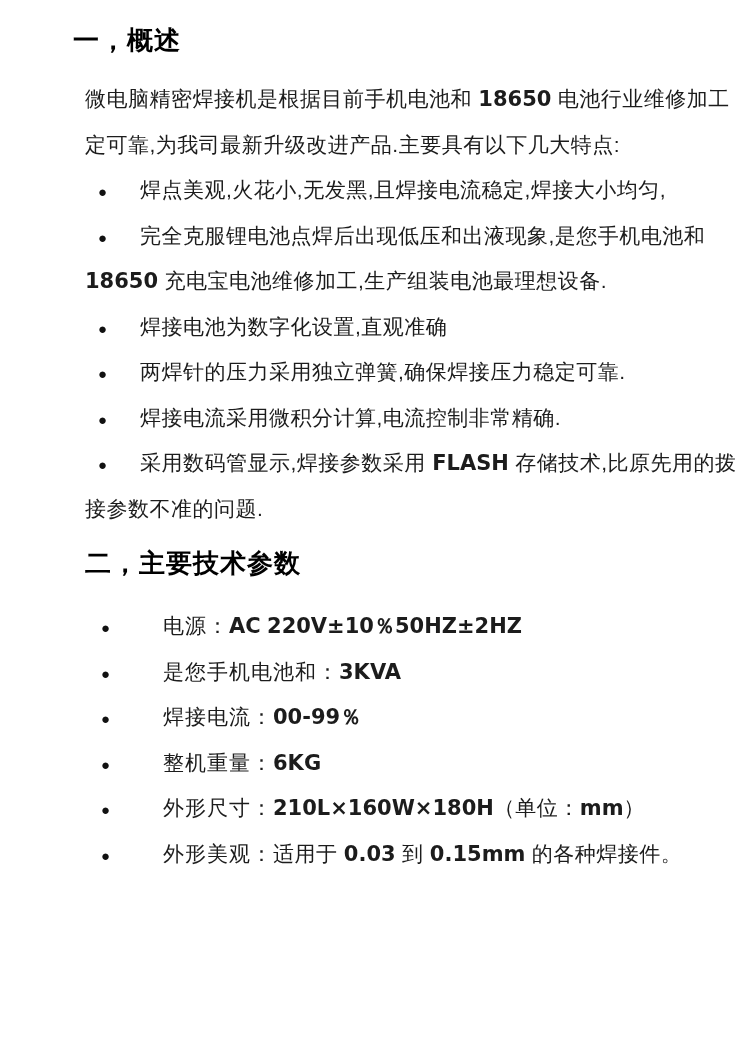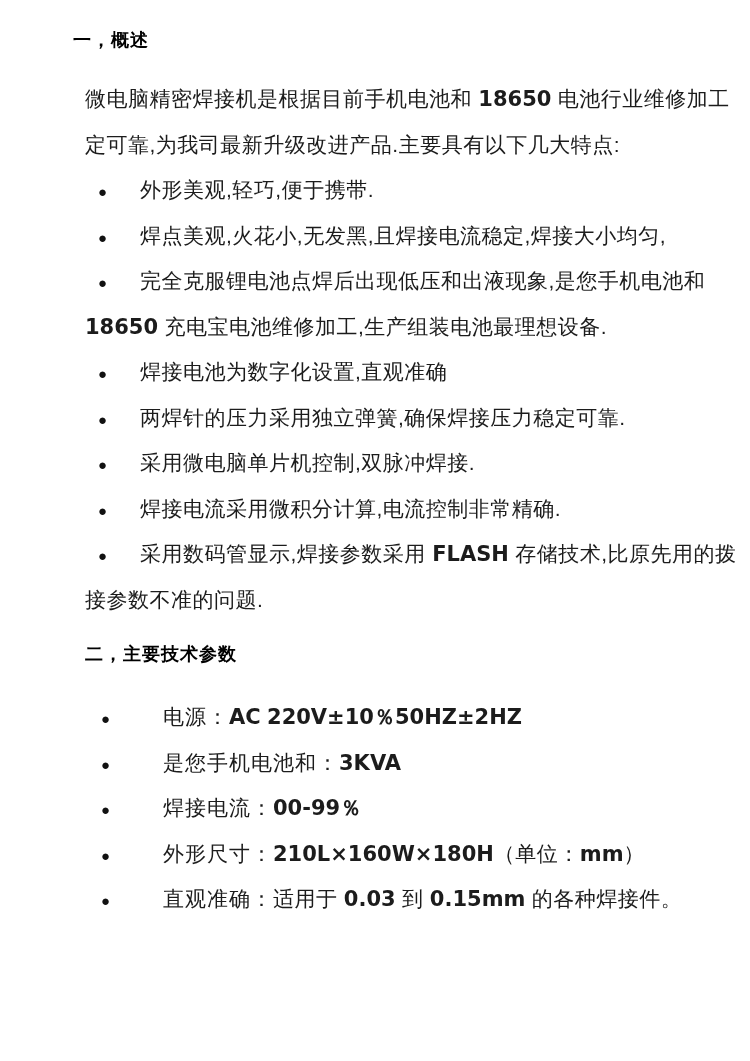--- a/index.html
+++ b/index.html
@@ -13,21 +13,21 @@
     height: 1061px;
     box-sizing: border-box;
     padding: 20px 57px 0 73px;
     background: #ffffff;
     overflow: hidden;
     font-family: "Liberation Sans", "DejaVu Sans", sans-serif;
     color: #1c1c1c;
   }
   .sec { margin: 0; padding: 0; }
   .heading {
-    font-size: 18px;
+    font-size: 26px;
     line-height: 40px;
     height: 40px;
     font-weight: 700;
     color: #000000;
     letter-spacing: 1px;
     white-space: nowrap;
   }
   .sec-0 .heading { margin: 0 0 16px 0; }
   .sec-1 .heading { margin: 4px 0 20px 12px; }
   .blocks { margin: 12px; padding: 0; }
@@ -57,35 +57,34 @@
 </style>
 </head>
 <body>
 
 <main class="page">
   <section class="sec sec-0">
     <h1 class="heading">一，概述</h1>
     <div class="blocks">
         <div class="line para-line">微电脑精密焊接机是根据目前手机电池和 <b class="lat">18650</b> 电池行业维修加工</div>
         <div class="line para-line">定可靠,为我司最新升级改进产品.主要具有以下几大特点:</div>
-        <div class="line bullet-line"><span class="bullet">●</span><span class="btext">外形美观,轻巧,便于携带.</span></div>
         <div class="line bullet-line"><span class="bullet">●</span><span class="btext">焊点美观,火花小,无发黑,且焊接电流稳定,焊接大小均匀,</span></div>
         <div class="line bullet-line"><span class="bullet">●</span><span class="btext">完全克服锂电池点焊后出现低压和出液现象,是您手机电池和</span></div>
         <div class="line cont-line"><b class="lat">18650</b> 充电宝电池维修加工,生产组装电池最理想设备.</div>
         <div class="line bullet-line"><span class="bullet">●</span><span class="btext">焊接电池为数字化设置,直观准确</span></div>
         <div class="line bullet-line"><span class="bullet">●</span><span class="btext">两焊针的压力采用独立弹簧,确保焊接压力稳定可靠.</span></div>
-        <div class="line bullet-line"><span class="bullet">●</span><span class="btext">采用微电脑单片机控制,双脉冲焊接.</span></div>
         <div class="line bullet-line"><span class="bullet">●</span><span class="btext">焊接电流采用微积分计算,电流控制非常精确.</span></div>
         <div class="line bullet-line"><span class="bullet">●</span><span class="btext">采用数码管显示,焊接参数采用 <b class="lat">FLASH</b> 存储技术,比原先用的拨</span></div>
         <div class="line cont-line">接参数不准的问题.</div>
       </div>
   </section>
   <section class="sec sec-1">
     <h1 class="heading">二，主要技术参数</h1>
     <div class="blocks">
         <div class="line spec-line"><span class="bullet">●</span><span class="spec-label">电源：</span><span class="spec-value"><b class="lat">AC</b> <b class="lat">220V±10％50HZ±2HZ</b></span></div>
         <div class="line spec-line"><span class="bullet">●</span><span class="spec-label">是您手机电池和：</span><span class="spec-value"><b class="lat">3KVA</b></span></div>
         <div class="line spec-line"><span class="bullet">●</span><span class="spec-label">焊接电流：</span><span class="spec-value"><b class="lat">00-99％</b></span></div>
+        <div class="line spec-line"><span class="bullet">●</span><span class="spec-label">整机重量：</span><span class="spec-value"><b class="lat">6KG</b></span></div>
         <div class="line spec-line"><span class="bullet">●</span><span class="spec-label">外形尺寸：</span><span class="spec-value"><b class="lat">210L×160W×180H</b>（单位：<b class="lat">mm</b>）</span></div>
-        <div class="line spec-line"><span class="bullet">●</span><span class="spec-label">直观准确：</span><span class="spec-value">适用于 <b class="lat">0.03</b> 到 <b class="lat">0.15mm</b> 的各种焊接件。</span></div>
+        <div class="line spec-line"><span class="bullet">●</span><span class="spec-label">外形美观：</span><span class="spec-value">适用于 <b class="lat">0.03</b> 到 <b class="lat">0.15mm</b> 的各种焊接件。</span></div>
       </div>
   </section>
 </main>
 
 </body></html>

